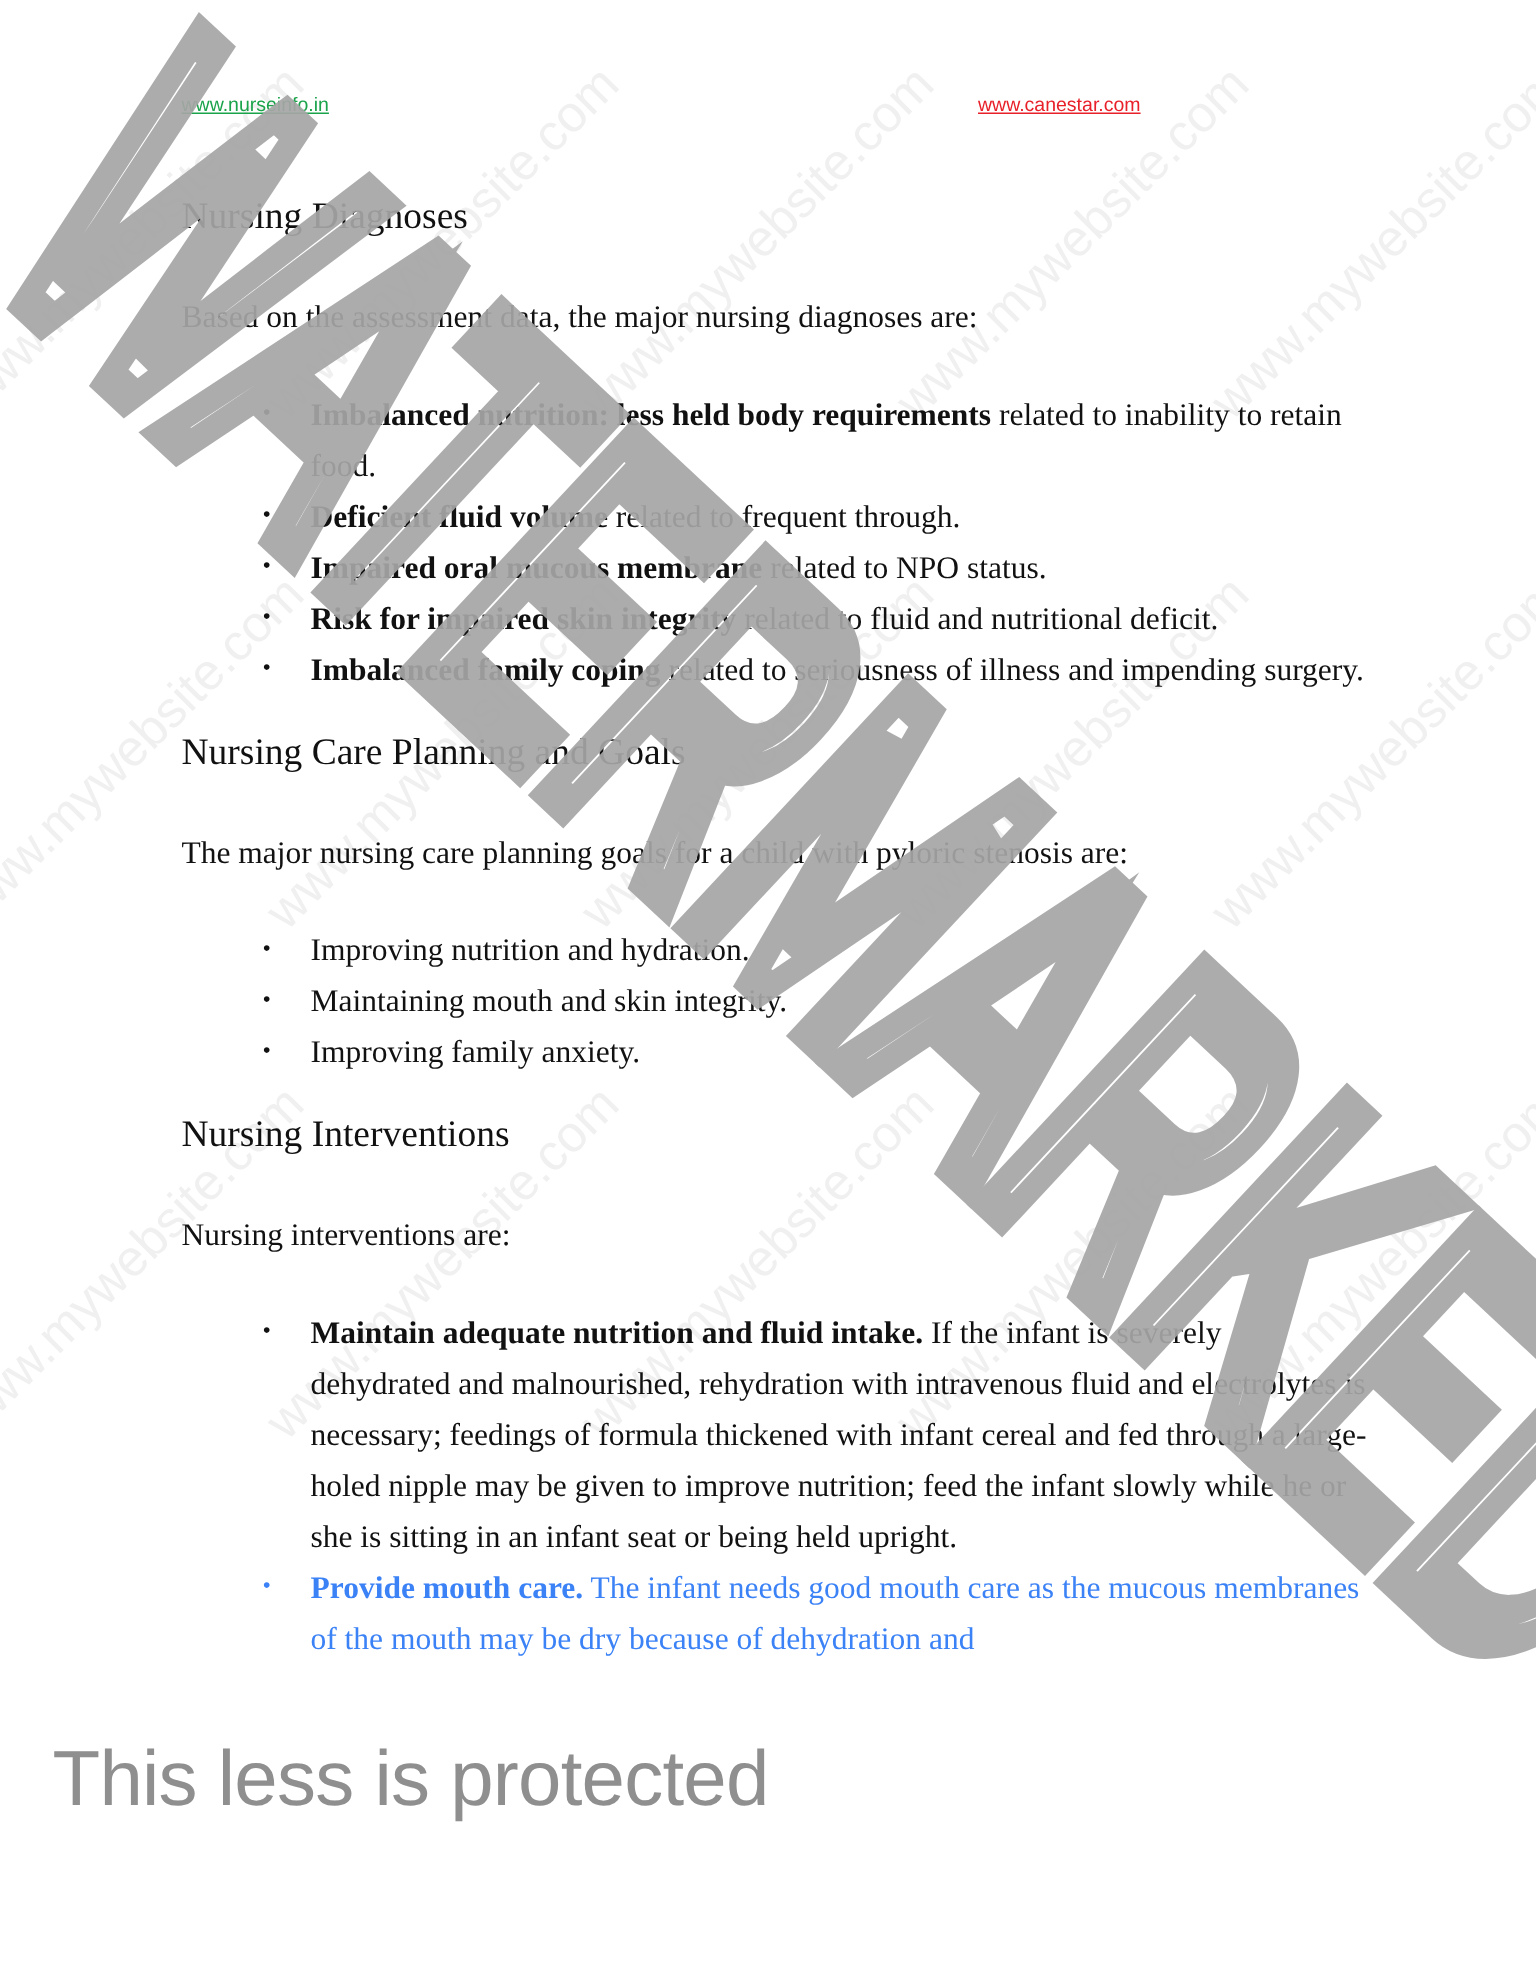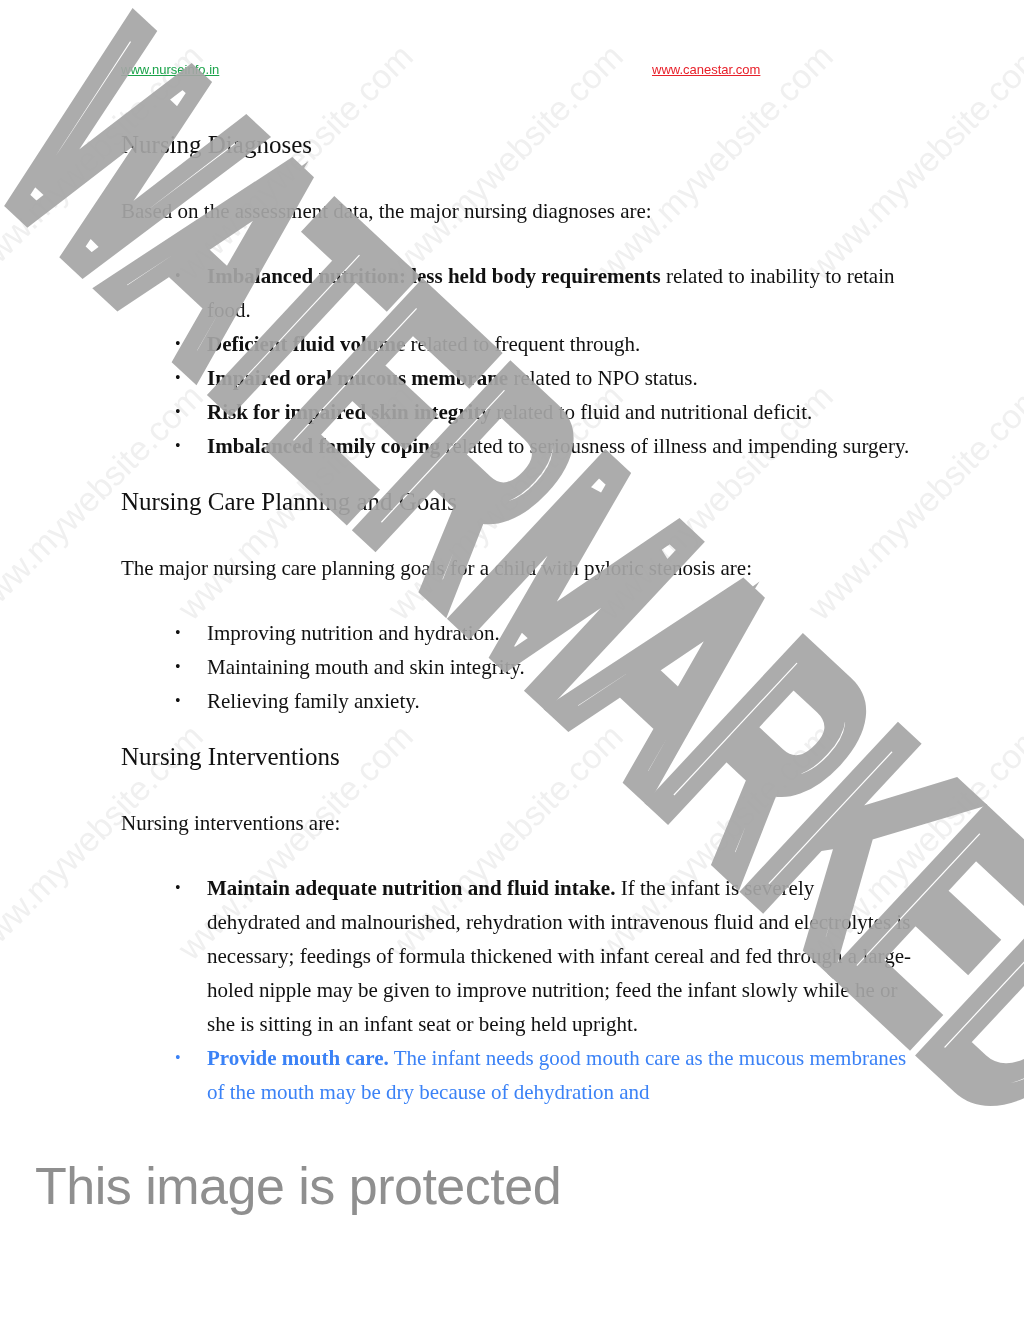--- a/index.html
+++ b/index.html
@@ -64,29 +64,29 @@
       <li><b>Impaired oral mucous membrane</b><span> related to NPO status.</span></li>
       <li><b>Risk for impaired skin integrity</b><span> related to fluid and nutritional deficit.</span></li>
       <li><b>Imbalanced family coping</b><span> related to seriousness of illness and impending surgery.</span></li>
     </ul>
 
     <h2 class="heading sec">Nursing Care Planning and Goals</h2>
     <p class="para">The major nursing care planning goals for a child with pyloric stenosis are:</p>
     <ul class="blist">
       <li>Improving nutrition and hydration.</li>
       <li>Maintaining mouth and skin integrity.</li>
-      <li>Relieving family anxiety.</li>
+      <li>Improving family anxiety.</li>
     </ul>
 
     <h2 class="heading sec">Nursing Interventions</h2>
     <p class="para">Nursing interventions are:</p>
     <ul class="blist">
       <li><b>Maintain adequate nutrition and fluid intake.</b><span> If the infant is severely dehydrated and malnourished, rehydration with intravenous fluid and electrolytes is necessary; feedings of formula thickened with infant cereal and fed through a large-holed nipple may be given to improve nutrition; feed the infant slowly while he or she is sitting in an infant seat or being held upright.</span></li>
       <li class="faded"><b>Provide mouth care.</b><span> The infant needs good mouth care as the mucous membranes of the mouth may be dry because of dehydration and</span></li>
     </ul>
   </div>
 </div>
 
 <svg class="wm" width="1024" height="1325" viewBox="0 0 1024 1325">
   <text x="0" y="0" transform="translate(-10,175) rotate(43)" font-family="Liberation Sans, DejaVu Sans, sans-serif" font-size="300" fill="none" stroke="#a6a6a6" stroke-width="26" stroke-linejoin="miter" opacity="0.92" textLength="1400" lengthAdjust="spacingAndGlyphs">WATERMARKED</text>
 </svg>
 
-<div class="protected">This image is protected</div>
+<div class="protected">This less is protected</div>
 
 </body></html>

